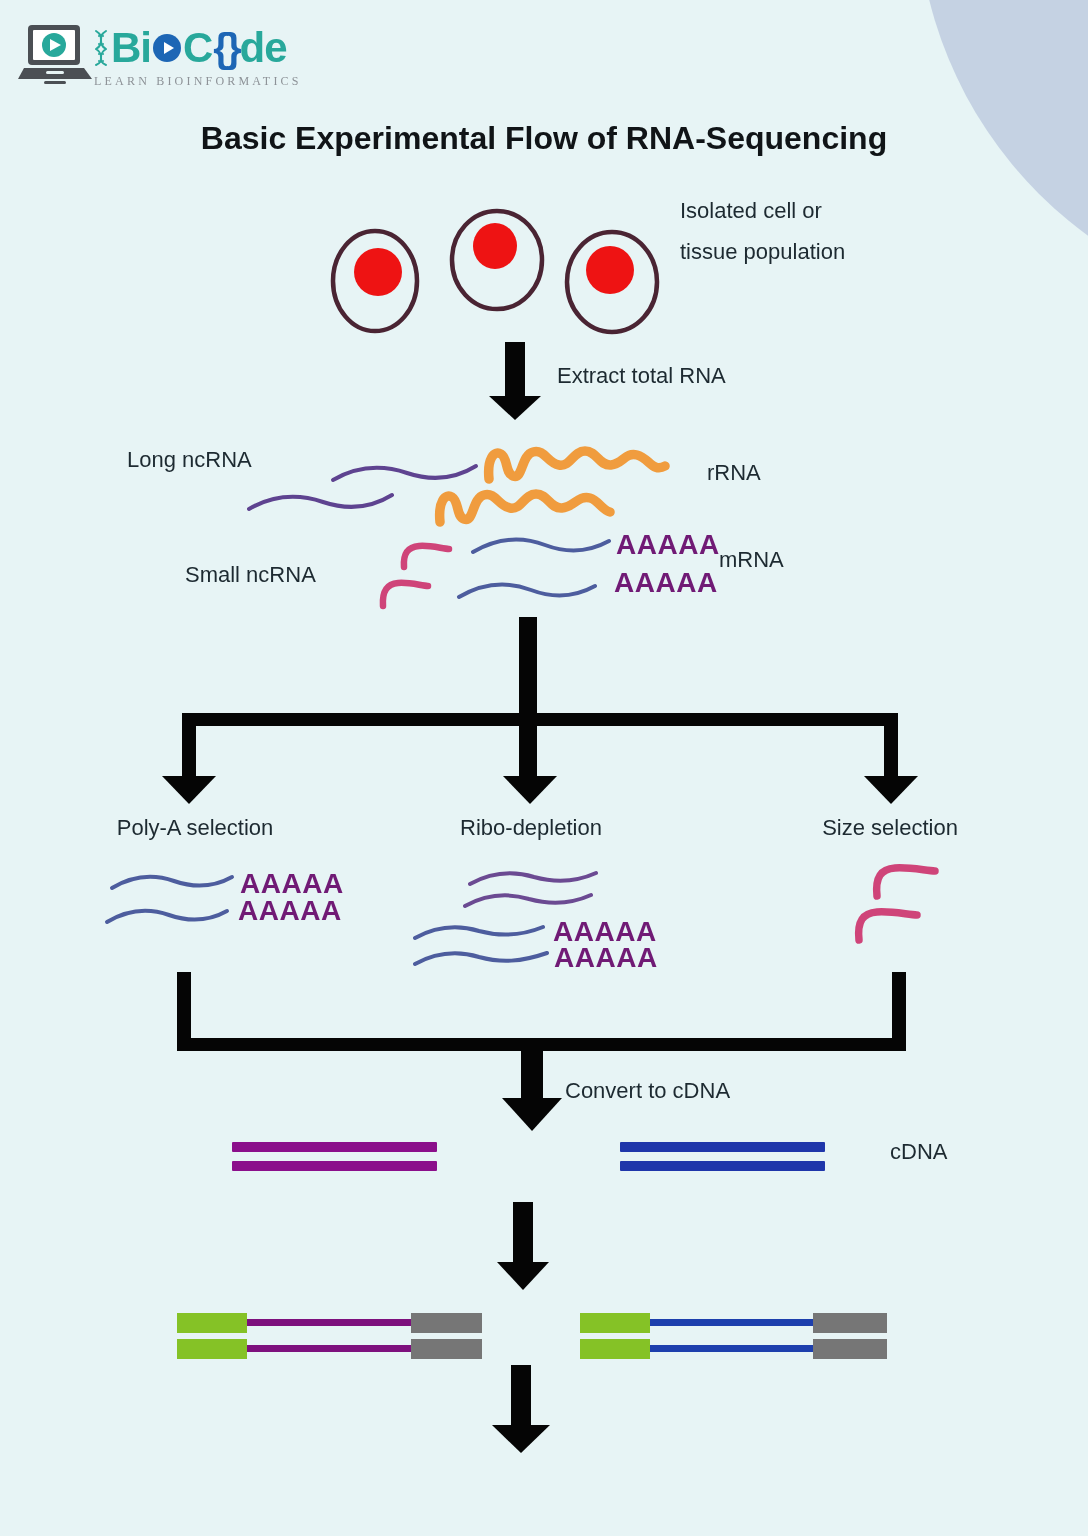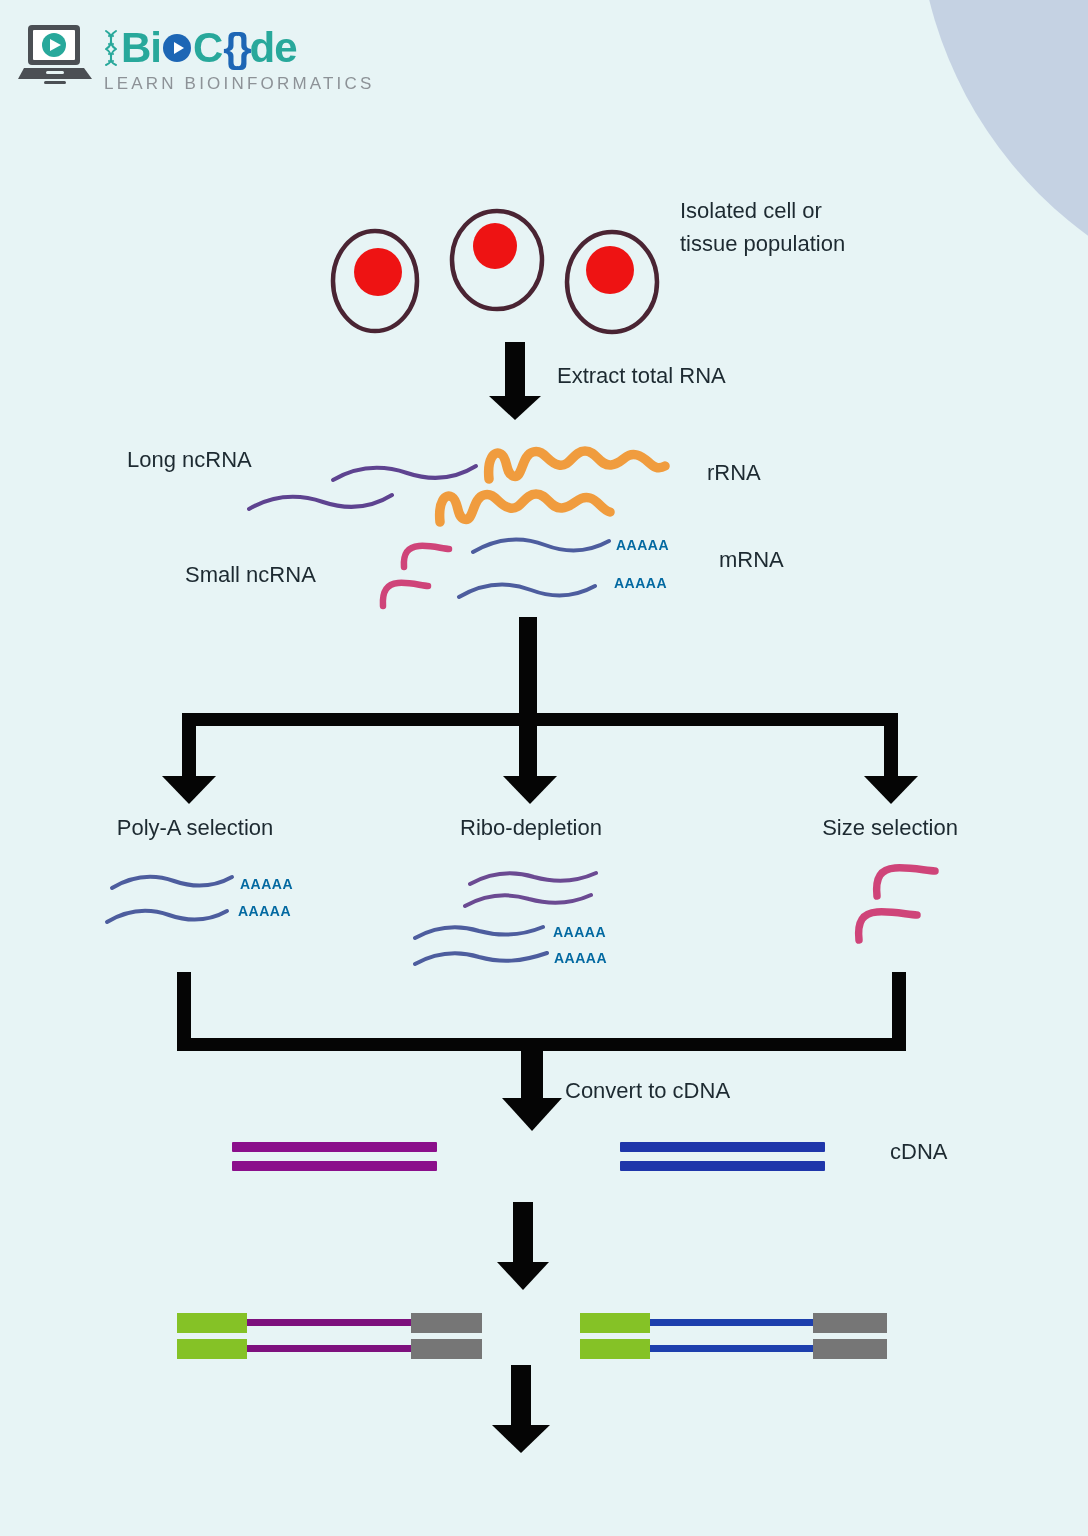--- a/index.html
+++ b/index.html
@@ -1,31 +1,31 @@
 <!DOCTYPE html>
 <html><head>
 <meta charset="utf-8">
 <style>
   html,body{margin:0;padding:0;}
   body{font-family:"Liberation Sans","DejaVu Sans",sans-serif;}
   #canvas{position:relative;width:1088px;height:1536px;background:#e7f4f5;overflow:hidden;}
   .abs{position:absolute;}
   .label{font-size:22px;color:#1d2a31;line-height:28px;white-space:nowrap;}
-  .polya{font-size:14px;font-weight:600;color:#0369a1;letter-spacing:.5px;line-height:22px;white-space:nowrap;}
+  .polya{font-size:28px;font-weight:600;color:#701a75;letter-spacing:.5px;line-height:22px;white-space:nowrap;}
   .center{text-align:center;}
   
   #corner{left:917px;top:-515px;width:830px;height:830px;border-radius:50%;background:#c5d2e3;}
   
   #logo{left:18px;top:24px;display:flex;align-items:flex-start;}
   #logo .brandrow{display:flex;align-items:center;height:44px;margin-top:2px;}
   .brand-teal{color:#28a89b;font-weight:bold;font-size:42px;letter-spacing:-1px;line-height:42px;}
   .brand-blue{color:#1d66b5;font-weight:bold;font-size:40px;line-height:42px;letter-spacing:-3px;margin:0 1px;}
   .playdot{width:28px;height:28px;border-radius:50%;background:#1d66b5;display:inline-flex;align-items:center;justify-content:center;margin:0 2px;}
   .playdot .tri{width:0;height:0;border-left:10px solid #fff;border-top:6px solid transparent;border-bottom:6px solid transparent;margin-left:3px;}
-  .tagline{font-size:17px;letter-spacing:3.2px;color:#8d9297;margin-top:4px;white-space:nowrap;}
+  .tagline{font-size:12px;letter-spacing:3.2px;color:#8d9297;margin-top:4px;white-space:nowrap;font-family:Liberation Serif, serif;}
   
   .bar{height:10px;border-radius:1px;}
   .bar.purple{background:#8b0f8b;}
   .bar.blue{background:#1f36aa;}
   
   .adapter-green{width:70px;height:20px;background:#85c226;}
   .adapter-gray{height:20px;background:#767676;}
   .insert{height:7px;}
   .insert.purple{background:#7d107d;}
   .insert.blue{background:#1d3fad;}
@@ -44,52 +44,53 @@
       <svg width="76" height="60" viewBox="0 0 76 60">
         <rect x="10" y="1" width="52" height="40" rx="4" fill="#4b4f54"></rect>
         <rect x="15" y="6" width="42" height="30" rx="1" fill="#ffffff"></rect>
         <circle cx="36" cy="21" r="12" fill="#28a89b"></circle>
         <polygon points="32,15 43,21 32,27" fill="#ffffff"></polygon>
         <path d="M6,44 L66,44 L74,55 L0,55 Z" fill="#4b4f54"></path>
         <rect x="28" y="47" width="18" height="3" rx="1.5" fill="#e7f4f5"></rect>
         <rect x="26" y="57" width="22" height="3" rx="1.5" fill="#4b4f54"></rect>
       </svg>
     </span>
-    <div style="margin-left:10px;">
+    <div style="">
       <div class="brandrow">
         <span style="margin-right:3px;">
           <svg width="14" height="36" viewBox="0 0 14 36">
             <path d="M2,1 C12,7 2,13 12,19 M12,1 C2,7 12,13 2,19 M2,19 C12,25 2,31 12,35 M12,19 C2,25 12,31 2,35" stroke="#28a89b" stroke-width="2" fill="none" stroke-linecap="round"></path>
             <path d="M4,6 L10,6 M4,14 L10,14 M4,24 L10,24 M4,31 L10,31" stroke="#28a89b" stroke-width="1.5"></path>
           </svg>
         </span>
         <span class="brand-teal">Bi</span>
         <span class="playdot">
             <span class="tri"></span>
           </span>
         <span class="brand-teal">C</span>
         <span class="brand-blue">{}</span>
         <span class="brand-teal">de</span>
       </div>
       <div class="tagline">LEARN BIOINFORMATICS</div>
     </div>
   </div>
 
+  <div class="abs center" style="left:0;top:120px;width:1088px;font-size:32px;font-weight:bold;color:#101417;">Basic Experimental Flow of RNA-Sequencing</div>
 
   <svg class="abs" style="left:325px;top:200px;" width="345" height="142" viewBox="0 0 345 142">
     <ellipse cx="50" cy="81" rx="42" ry="50" fill="none" stroke="#4a2433" stroke-width="4.5"></ellipse>
     <ellipse cx="53" cy="72" rx="24" ry="24" fill="#ee1313"></ellipse>
     <ellipse cx="172" cy="60" rx="45" ry="49" fill="none" stroke="#4a2433" stroke-width="4.5"></ellipse>
     <ellipse cx="170" cy="46" rx="22" ry="23" fill="#ee1313"></ellipse>
     <ellipse cx="287" cy="82" rx="45" ry="50" fill="none" stroke="#4a2433" stroke-width="4.5"></ellipse>
     <ellipse cx="285" cy="70" rx="24" ry="24" fill="#ee1313"></ellipse>
   </svg>
   <div class="abs" style="left:680px;top:194px;">
     <div class="label" style="line-height:33px;">Isolated cell or</div>
-    <div class="label" style="line-height:33px;">tissue population</div>
+    <div class="label" style="line-height:33px;margin-top:8px;">tissue population</div>
   </div>
 
   <svg class="abs" style="left:489px;top:342px;" width="52" height="78" viewBox="0 0 52 78">
     <rect class="black" x="16" y="0" width="20" height="56"></rect>
     <polygon class="black" points="0,54 52,54 26,78"></polygon>
   </svg>
   <div class="abs label" style="left:557px;top:362px;">Extract total RNA</div>
 
   <svg class="abs" style="left:110px;top:438px;" width="700" height="185" viewBox="0 0 700 185">
 

